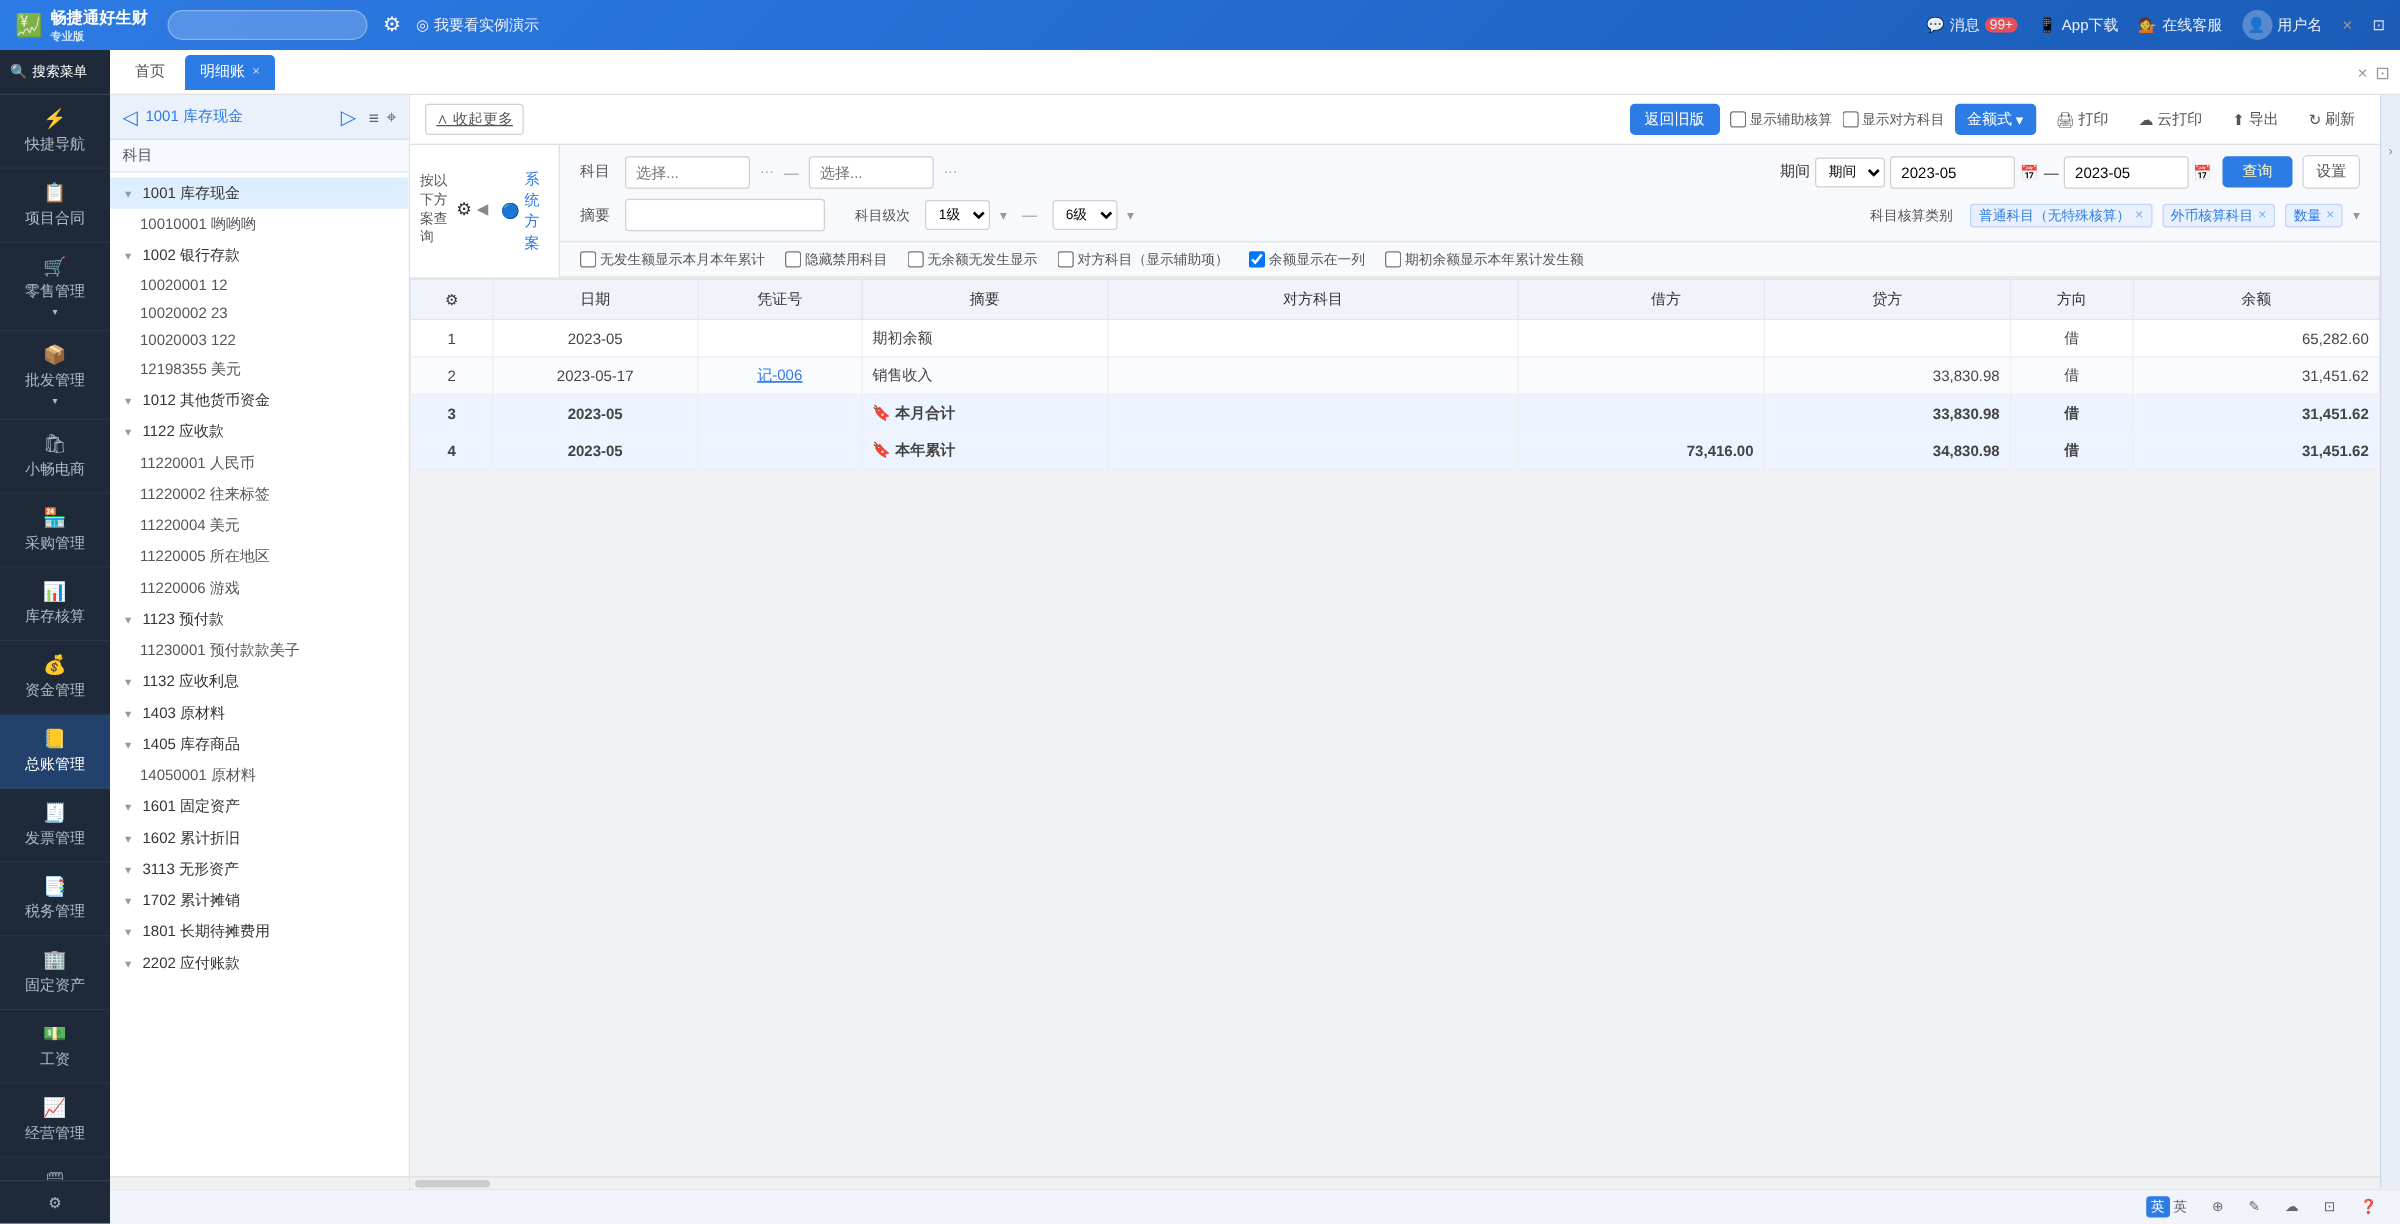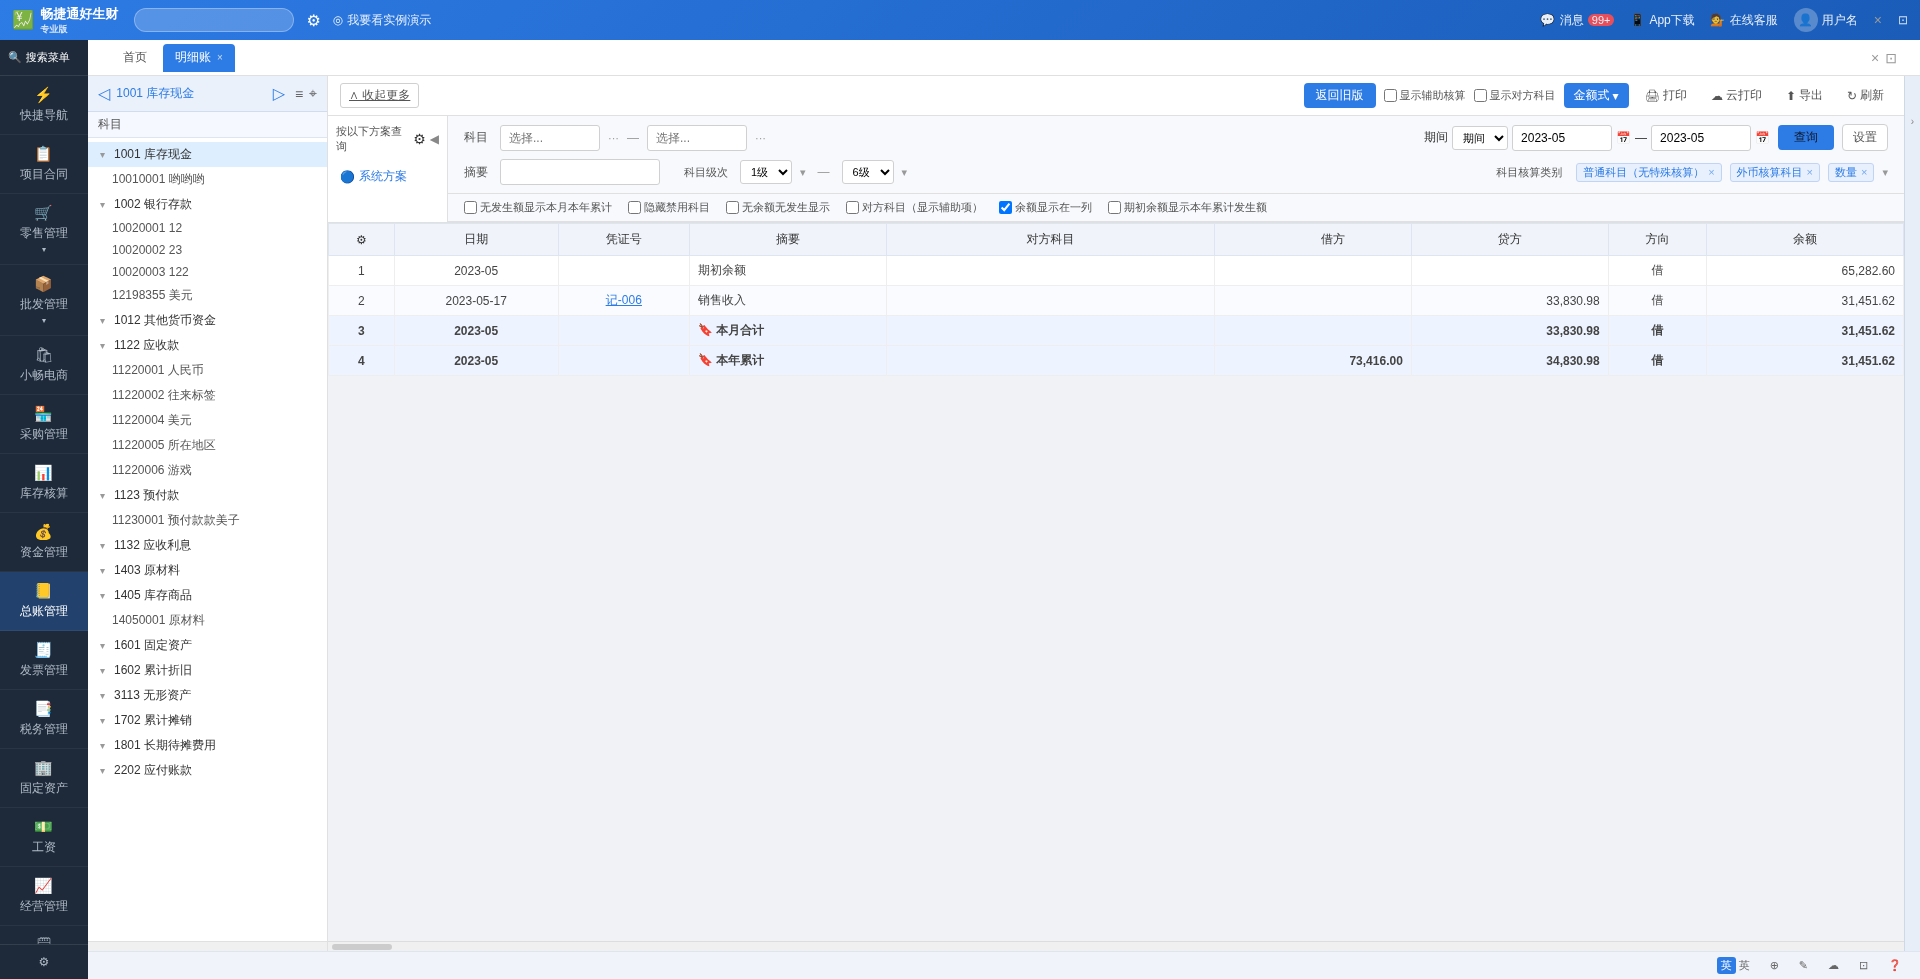--- a/index.html
+++ b/index.html
@@ -145,21 +145,21 @@
       overflow: hidden;
     }
 
     
     .tab-bar {
       height: 36px;
       background: #fff;
       border-bottom: 1px solid #e0e0e0;
       display: flex;
       align-items: center;
-      padding: 0 23px;
+      padding: 0 8px;
       gap: 4px;
     }
     .tab {
       height: 28px;
       padding: 0 12px;
       border-radius: 4px 4px 0 0;
       display: flex;
       align-items: center;
       gap: 6px;
       font-size: 12px;
@@ -365,21 +365,21 @@
     .filter-select {
       border: 1px solid #d0d0d0;
       border-radius: 3px;
       padding: 2px 6px;
       font-size: 11px;
       background: #fff;
       height: 24px;
     }
     .btn-query {
       background: #2d7be5;
-      color: #0f172a;
+      color: #fef9c3;
       border: none;
       border-radius: 4px;
       padding: 4px 16px;
       font-size: 12px;
       cursor: pointer;
     }
     .btn-setting {
       background: #fff;
       color: #555;
       border: 1px solid #d0d0d0;
@@ -388,21 +388,21 @@
       font-size: 12px;
       cursor: pointer;
     }
 
     
     .left-sub-panel {
       width: 120px;
       border-right: 1px solid #e0e0e0;
       background: #fff;
       display: flex;
-      flex-direction: column;
+      flex-direction: row;
       padding: 8px;
       gap: 6px;
     }
     .scheme-item {
       display: flex;
       align-items: center;
       gap: 4px;
       font-size: 12px;
       color: #2d7be5;
       cursor: pointer;

